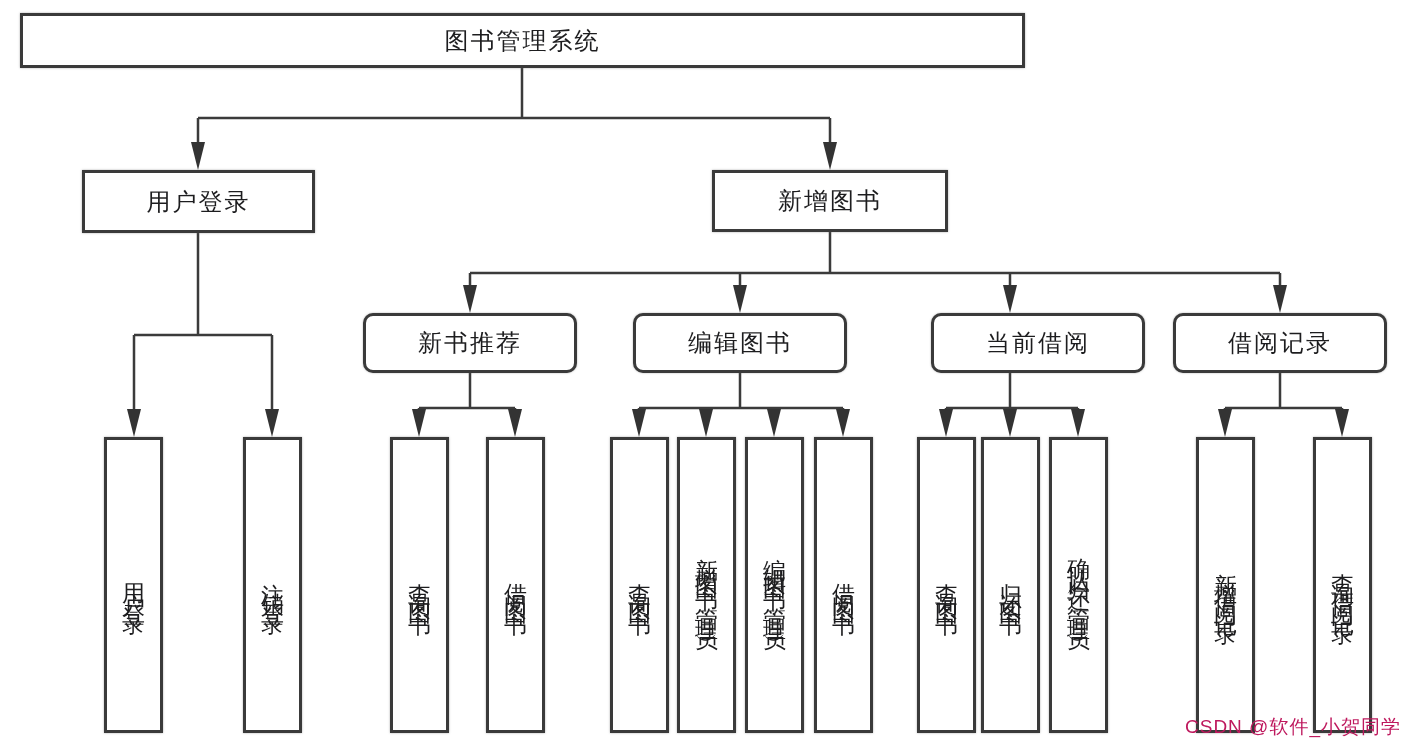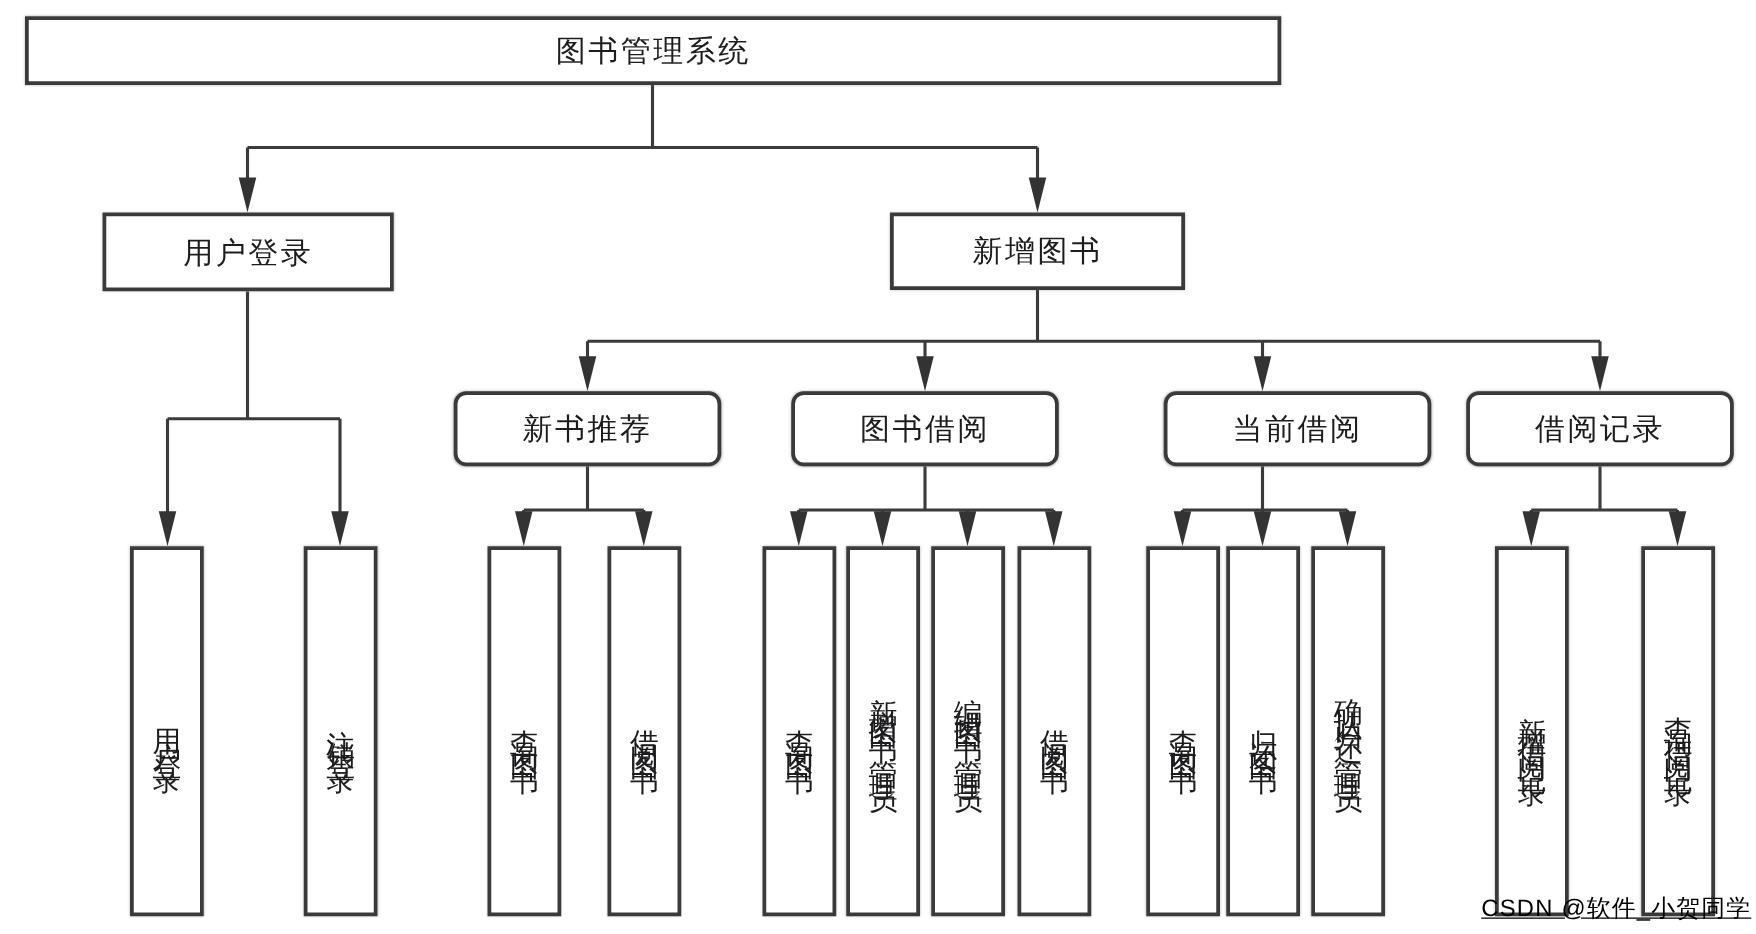--- a/index.html
+++ b/index.html
@@ -65,24 +65,23 @@
   .vx-9  { left: 981px; }
   .vx-10 { left: 1049px; }
   .vx-11 { left: 1196px; }
   .vx-12 { left: 1313px; }
   .watermark {
     position: absolute;
     left: 1185px;
     top: 714px;
     font-size: 19px;
     letter-spacing: 1px;
-    color: #000000;
+    color: #be185d;
     z-index: 3;
     white-space: nowrap;
-    text-decoration: underline;
   }
   .line { stroke: #3b3b3b; stroke-width: 2.5; fill: none; }
   .head { fill: #333333; stroke: none; }
 </style>
 </head>
 <body>
 
 <div class="stage">
 
   <svg class="connectors" viewBox="0 0 1405 747" xmlns="http://www.w3.org/2000/svg">
@@ -120,21 +119,21 @@
     <polygon class="head" points="1218,409 1232,409 1225,437"></polygon>
     <polygon class="head" points="1335,409 1349,409 1342,437"></polygon>
   </svg>
 
   <div class="box h-box root-box">图书管理系统</div>
 
   <div class="box h-box login-box">用户登录</div>
   <div class="box h-box manage-box">新增图书</div>
 
   <div class="box h-box l3 l3-0">新书推荐</div>
-  <div class="box h-box l3 l3-1">图书借阅</div>
+  <div class="box h-box l3 l3-1">编辑图书</div>
   <div class="box h-box l3 l3-2">当前借阅</div>
   <div class="box h-box l3 l3-3">借阅记录</div>
 
   <div class="box v-box vx-0">用户登录</div>
   <div class="box v-box vx-1">注销登录</div>
 
   <div class="box v-box vx-2">查询图书</div>
   <div class="box v-box vx-3">借阅图书</div>
 
   <div class="box v-box vx-4">查询图书</div>

